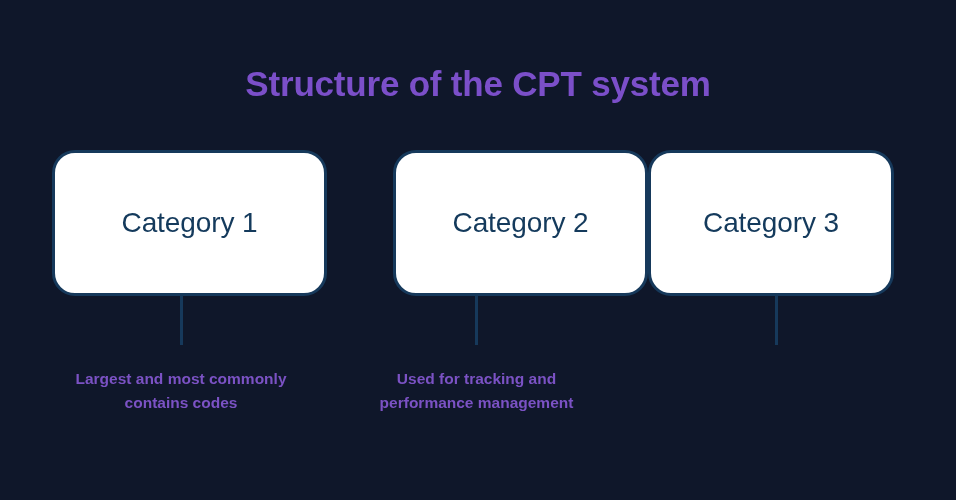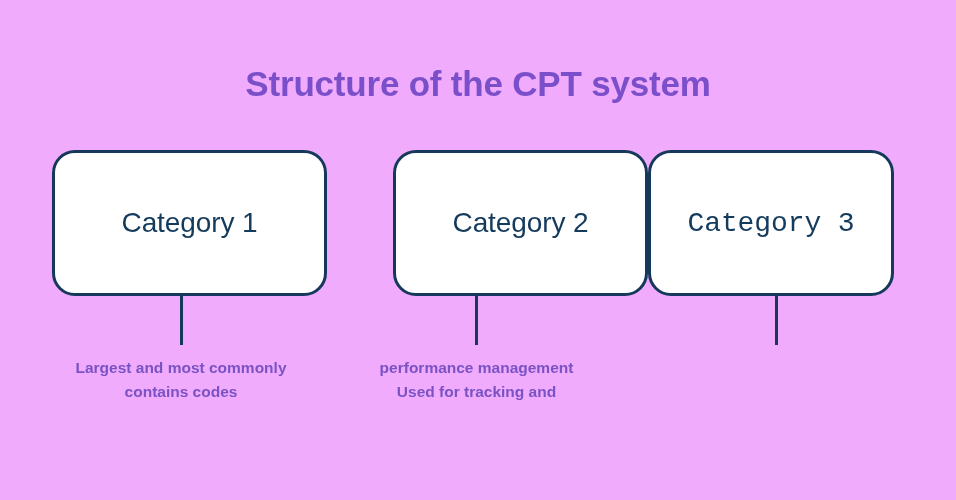--- a/index.html
+++ b/index.html
@@ -11,21 +11,21 @@
     height: 500px;
     background: #ffffff;
     font-family: "Liberation Sans", sans-serif;
     overflow: hidden;
   }
 
   #canvas {
     position: relative;
     width: 956px;
     height: 500px;
-    background: #f0abfc;
+    background: #0f172a;
   }
 
   
   #diagram-title {
     position: absolute;
     left: 0;
     top: 62px;
     width: 956px;
     text-align: center;
     font-size: 35px;
@@ -36,21 +36,21 @@
     white-space: nowrap;
   }
 
   
   .column {
     position: absolute;
     top: 150px;
   }
   #column-1 { left: 52px;  width: 275px; }
   #column-2 { left: 349px; width: 255px; padding-left: 44px; }
-  #column-3 { left: 648px; width: 246px; font-family: Liberation Mono, monospace; }
+  #column-3 { left: 648px; width: 246px; }
 
   
   .category-box {
     position: relative;
     box-sizing: border-box;
     height: 146px;
     border: 3px solid #16395B;
     border-radius: 23px;
     background: #ffffff;
     display: flex;
@@ -73,21 +73,21 @@
     height: 49px;
     background: #16395B;
   }
   #connector-1 { left: 128px; }
   #connector-2 { left: 126px; }
   #connector-3 { left: 127px; }
 
   
   .caption {
     position: absolute;
-    top: 206px;
+    top: 217px;
     width: 100%;
     text-align: center;
     font-size: 15.5px;
     font-weight: bold;
     color: #7B52C4;
     line-height: 24px;
   }
   #caption-1 { width: 272px; left: -7px; }
   #caption-2 { width: 265px; left: -5px; }
   #caption-3 { width: 276px; left: -10px; }
@@ -110,22 +110,22 @@
       <span class="caption-line">contains codes</span>
     </div>
   </div>
 
   <div class="column" id="column-2">
     <div class="category-box">
       <span class="category-label">Category 2</span>
     </div>
     <div class="connector" id="connector-2"></div>
     <div class="caption" id="caption-2">
+      <span class="caption-line">Used for tracking and</span>
       <span class="caption-line">performance management</span>
-      <span class="caption-line">Used for tracking and</span>
     </div>
   </div>
 
   <div class="column" id="column-3">
     <div class="category-box">
       <span class="category-label">Category 3</span>
     </div>
     <div class="connector" id="connector-3"></div>
     <div class="caption" id="caption-3">
     </div>

